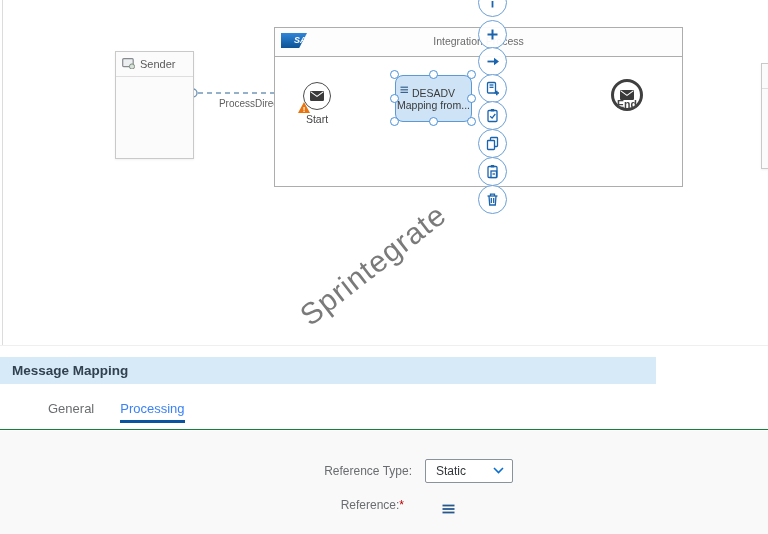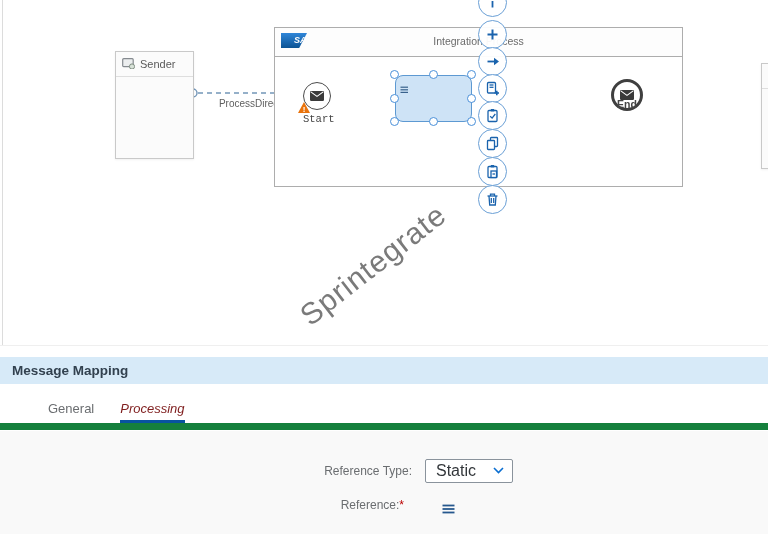--- a/index.html
+++ b/index.html
@@ -29,29 +29,29 @@
   .task{position:absolute;left:395px;top:75px;width:77px;height:47px;background:#cee3f6;border:1.7px solid #5d99d2;border-radius:8px;box-sizing:border-box;display:flex;align-items:center;justify-content:center;text-align:center;}
   .task-text{font-size:10.5px;line-height:12px;color:#3a3a3a;}
   .task-corner-icon{position:absolute;left:4px;top:4px;}
   .handle{position:absolute;width:9px;height:9px;background:#fff;border:1.5px solid #4a90d9;border-radius:50%;box-sizing:border-box;}
   
   .pad-btn{position:absolute;left:478px;width:29px;height:29px;border-radius:50%;background:rgba(255,255,255,.95);border:1.5px solid #6ba0d6;box-sizing:border-box;display:flex;align-items:center;justify-content:center;color:#1a63ad;}
   .pad-btn svg{display:block;}
   .conn-label{position:absolute;left:205px;top:98px;width:90px;text-align:center;font-size:10px;color:#5f5f5f;}
   .watermark{position:absolute;left:304px;top:302px;font-size:30px;letter-spacing:1px;color:#7a7a7a;transform:rotate(-38deg);transform-origin:0 50%;white-space:nowrap;}
   
-  .panel-header{position:absolute;left:0;top:357px;width:768px;height:27px;background:#d7eaf8;display:flex;align-items:center;}
+  .panel-header{position:absolute;left:0;top:357px;width:656px;height:27px;background:#d7eaf8;display:flex;align-items:center;}
   .panel-title{font-size:13.5px;font-weight:bold;color:#32414f;margin-left:12px;}
-  .tabbar{position:absolute;left:0;top:384px;width:768px;height:46px;background:#fff;border-bottom:7px solid #15803d;box-sizing:border-box;display:flex;gap:26px;padding-left:48px;}
+  .tabbar{position:absolute;left:0;top:384px;width:768px;height:46px;background:#fff;border-bottom:1px solid #15803d;box-sizing:border-box;display:flex;gap:26px;padding-left:48px;}
   .tab{font-size:13px;color:#6a6d70;padding-top:17px;padding-bottom:4px;border-bottom:3px solid transparent;cursor:pointer;height:fit-content;}
-  .tab.active{color:#7f1d1d;border-bottom-color:#0854a0;font-style:italic;}
+  .tab.active{color:#3b82f6;border-bottom-color:#0854a0;}
   .panel-content{position:absolute;left:0;top:431px;width:768px;height:103px;background:#f9f9f9;}
   .form-label{position:absolute;width:200px;text-align:right;font-size:12px;color:#6a6d70;}
   .req{color:#bb0000;}
-  .dropdown{position:absolute;left:425px;top:28px;width:88px;height:24px;background:#fff;border:1px solid #8a939c;border-radius:2px;box-sizing:border-box;display:flex;align-items:center;font-size:16px;color:#32363a;padding-left:10px;cursor:pointer;text-align:right;}
+  .dropdown{position:absolute;left:425px;top:28px;width:88px;height:24px;background:#fff;border:1px solid #8a939c;border-radius:2px;box-sizing:border-box;display:flex;align-items:center;font-size:12px;color:#32363a;padding-left:10px;cursor:pointer;text-align:right;}
   .dropdown .chev{position:absolute;right:8px;top:7px;}
   .res-icon{position:absolute;left:442px;top:69px;cursor:pointer;}
   .res-link{position:absolute;left:461px;top:65px;font-size:13px;color:#0a6ed1;text-decoration:none;cursor:pointer;}
 </style>
 </head>
 <body>
 
 <div class="canvas">
   <div class="canvas-left-border"></div>
 
@@ -97,30 +97,34 @@
   <div class="event start-event">
     <svg width="14" height="10" viewBox="0 0 14 10">
       <rect x="0" y="0" width="14" height="10" rx="1.2" fill="#3a3a3a"></rect>
       <path d="M0.8,0.9 L7,5.4 L13.2,0.9" fill="none" stroke="#fff" stroke-width="1.1"></path>
     </svg>
   </div>
   <svg class="warn-badge" viewBox="0 0 12 11">
     <polygon points="6,0 12,11 0,11" fill="#e9730c"></polygon>
     <text x="6" y="9.6" font-size="8" font-weight="bold" fill="#fff" text-anchor="middle">!</text>
   </svg>
-  <div class="event-label" style="left:303px;top:113px;width:28px;font-family:Liberation Mono, monospace;">Start</div>
+  <div class="event-label" style="left:303px;top:113px;width:28px;">Start</div>
 
   <div class="task">
     <span class="task-corner-icon">
       <svg width="9" height="8" viewBox="0 0 9 8">
         <line x1="0.5" y1="1.2" x2="8" y2="1.2" stroke="#38618c" stroke-width="1.2"></line>
         <line x1="0.5" y1="3.8" x2="8" y2="3.8" stroke="#38618c" stroke-width="1.2"></line>
         <line x1="0.5" y1="6.4" x2="8" y2="6.4" stroke="#38618c" stroke-width="1.2"></line>
       </svg>
     </span>
+    <div class="task-text">
+      <div>DESADV</div>
+      <div>Mapping from...</div>
+    </div>
   </div>
 
   <div class="handle" style="left:390px;top:70px;"></div>
   <div class="handle" style="left:429px;top:70px;"></div>
   <div class="handle" style="left:467px;top:70px;"></div>
   <div class="handle" style="left:390px;top:94px;"></div>
   <div class="handle" style="left:467px;top:94px;"></div>
   <div class="handle" style="left:390px;top:117px;"></div>
   <div class="handle" style="left:429px;top:117px;"></div>
   <div class="handle" style="left:467px;top:117px;"></div>

